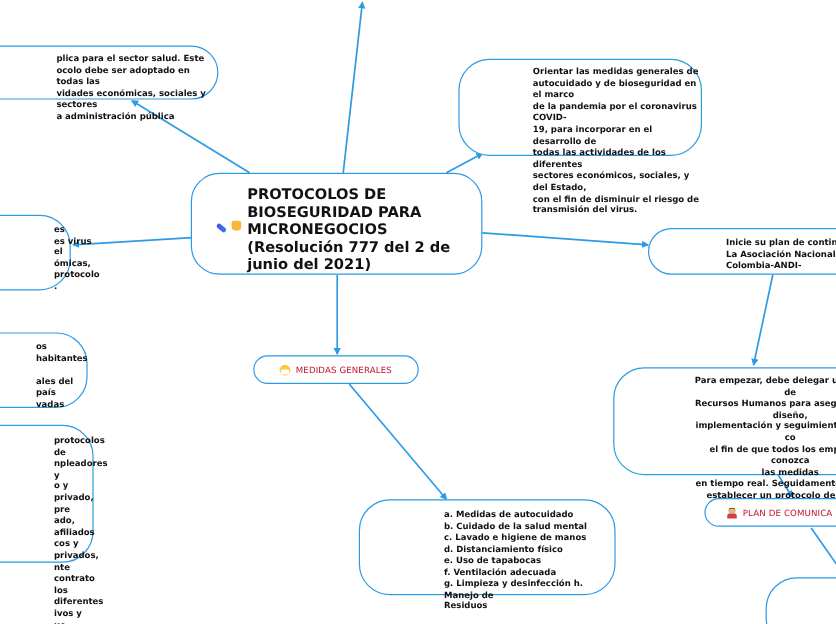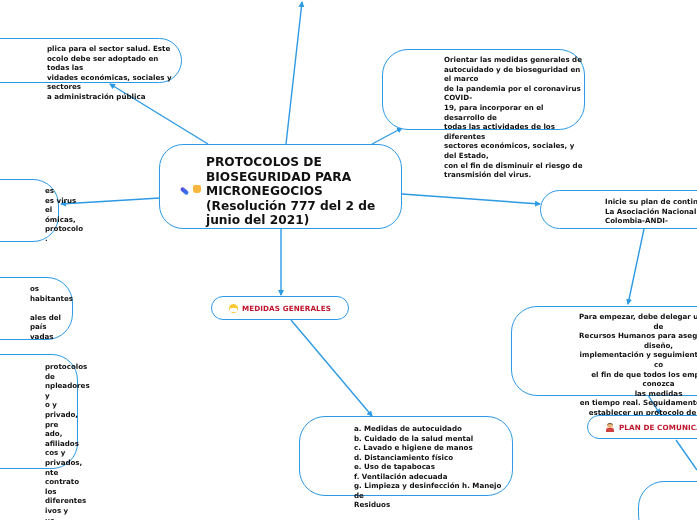--- a/index.html
+++ b/index.html
@@ -4,21 +4,21 @@
 <style>
   html, body { margin:0; padding:0; }
   body { width:697px; height:520px; position:relative; overflow:hidden; background:#ffffff; font-family:"DejaVu Sans", sans-serif; }
   svg.links { position:absolute; left:0; top:0; width:697px; height:520px; pointer-events:none; }
   .node { position:absolute; box-sizing:border-box; background:#ffffff; border:1.5px solid #2d9ae4; border-radius:26px; color:#111; }
   .txt { font-size:7.1px; font-weight:bold; line-height:9.6px; white-space:pre-line;margin-left:44px; }
   .node .inner { position:absolute; }
   .central .title { position:absolute; left:46px; top:10px; font-size:12.2px; font-weight:bold; line-height:14.6px; color:#111; white-space:pre-line; }
   .central .icons { position:absolute; left:20px; top:39px; font-size:10px; }
   .label-node { display:flex; align-items:center; justify-content:center; border-radius:14px; }
-  .label-node .lbl { color:#c0162c; font-size:7.2px; font-weight:bold; letter-spacing:0.1px; }
+  .label-node .lbl { color:#c0162c; font-size:7.2px; font-weight:normal; letter-spacing:0.1px; }
   .emoji { font-size:9px; margin-right:4px; }
 </style>
 </head>
 <body>
 
 <svg class="links" viewBox="0 0 697 520">
   <defs>
     <marker id="arr" markerWidth="8" markerHeight="8" refX="5" refY="3" orient="auto" markerUnits="userSpaceOnUse">
       <path d="M0,0 L6,3 L0,6 z" fill="#2d9ae4"></path>
     </marker>
@@ -98,21 +98,21 @@
 </div>
 
 <div class="node label-node" style="left:211px;top:296px;width:138px;height:24px;">
   <span class="emoji" style="display:inline-block;width:9px;height:9px;border-radius:50%;background:#f9c936;position:relative;margin-right:4px;">
       <span style="position:absolute;left:1px;top:4px;width:7px;height:4px;background:#fff;border-radius:1px;"></span>
     </span>
   <span class="lbl">MEDIDAS GENERALES</span>
 </div>
 
 <div class="node" style="left:299px;top:416px;width:214px;height:80px;">
-  <div class="inner txt" style="left:10px;top:7px;line-height:9.5px;">a. Medidas de autocuidado
+  <div class="inner txt" style="left:26px;top:7px;line-height:9.5px;">a. Medidas de autocuidado
 b. Cuidado de la salud mental
 c. Lavado e higiene de manos
 d. Distanciamiento físico
 e. Uso de tapabocas
 f. Ventilación adecuada
 g. Limpieza y desinfección h. Manejo de
 Residuos</div>
 </div>
 
 <div class="node" style="left:540px;top:190px;width:190px;height:39px;">

